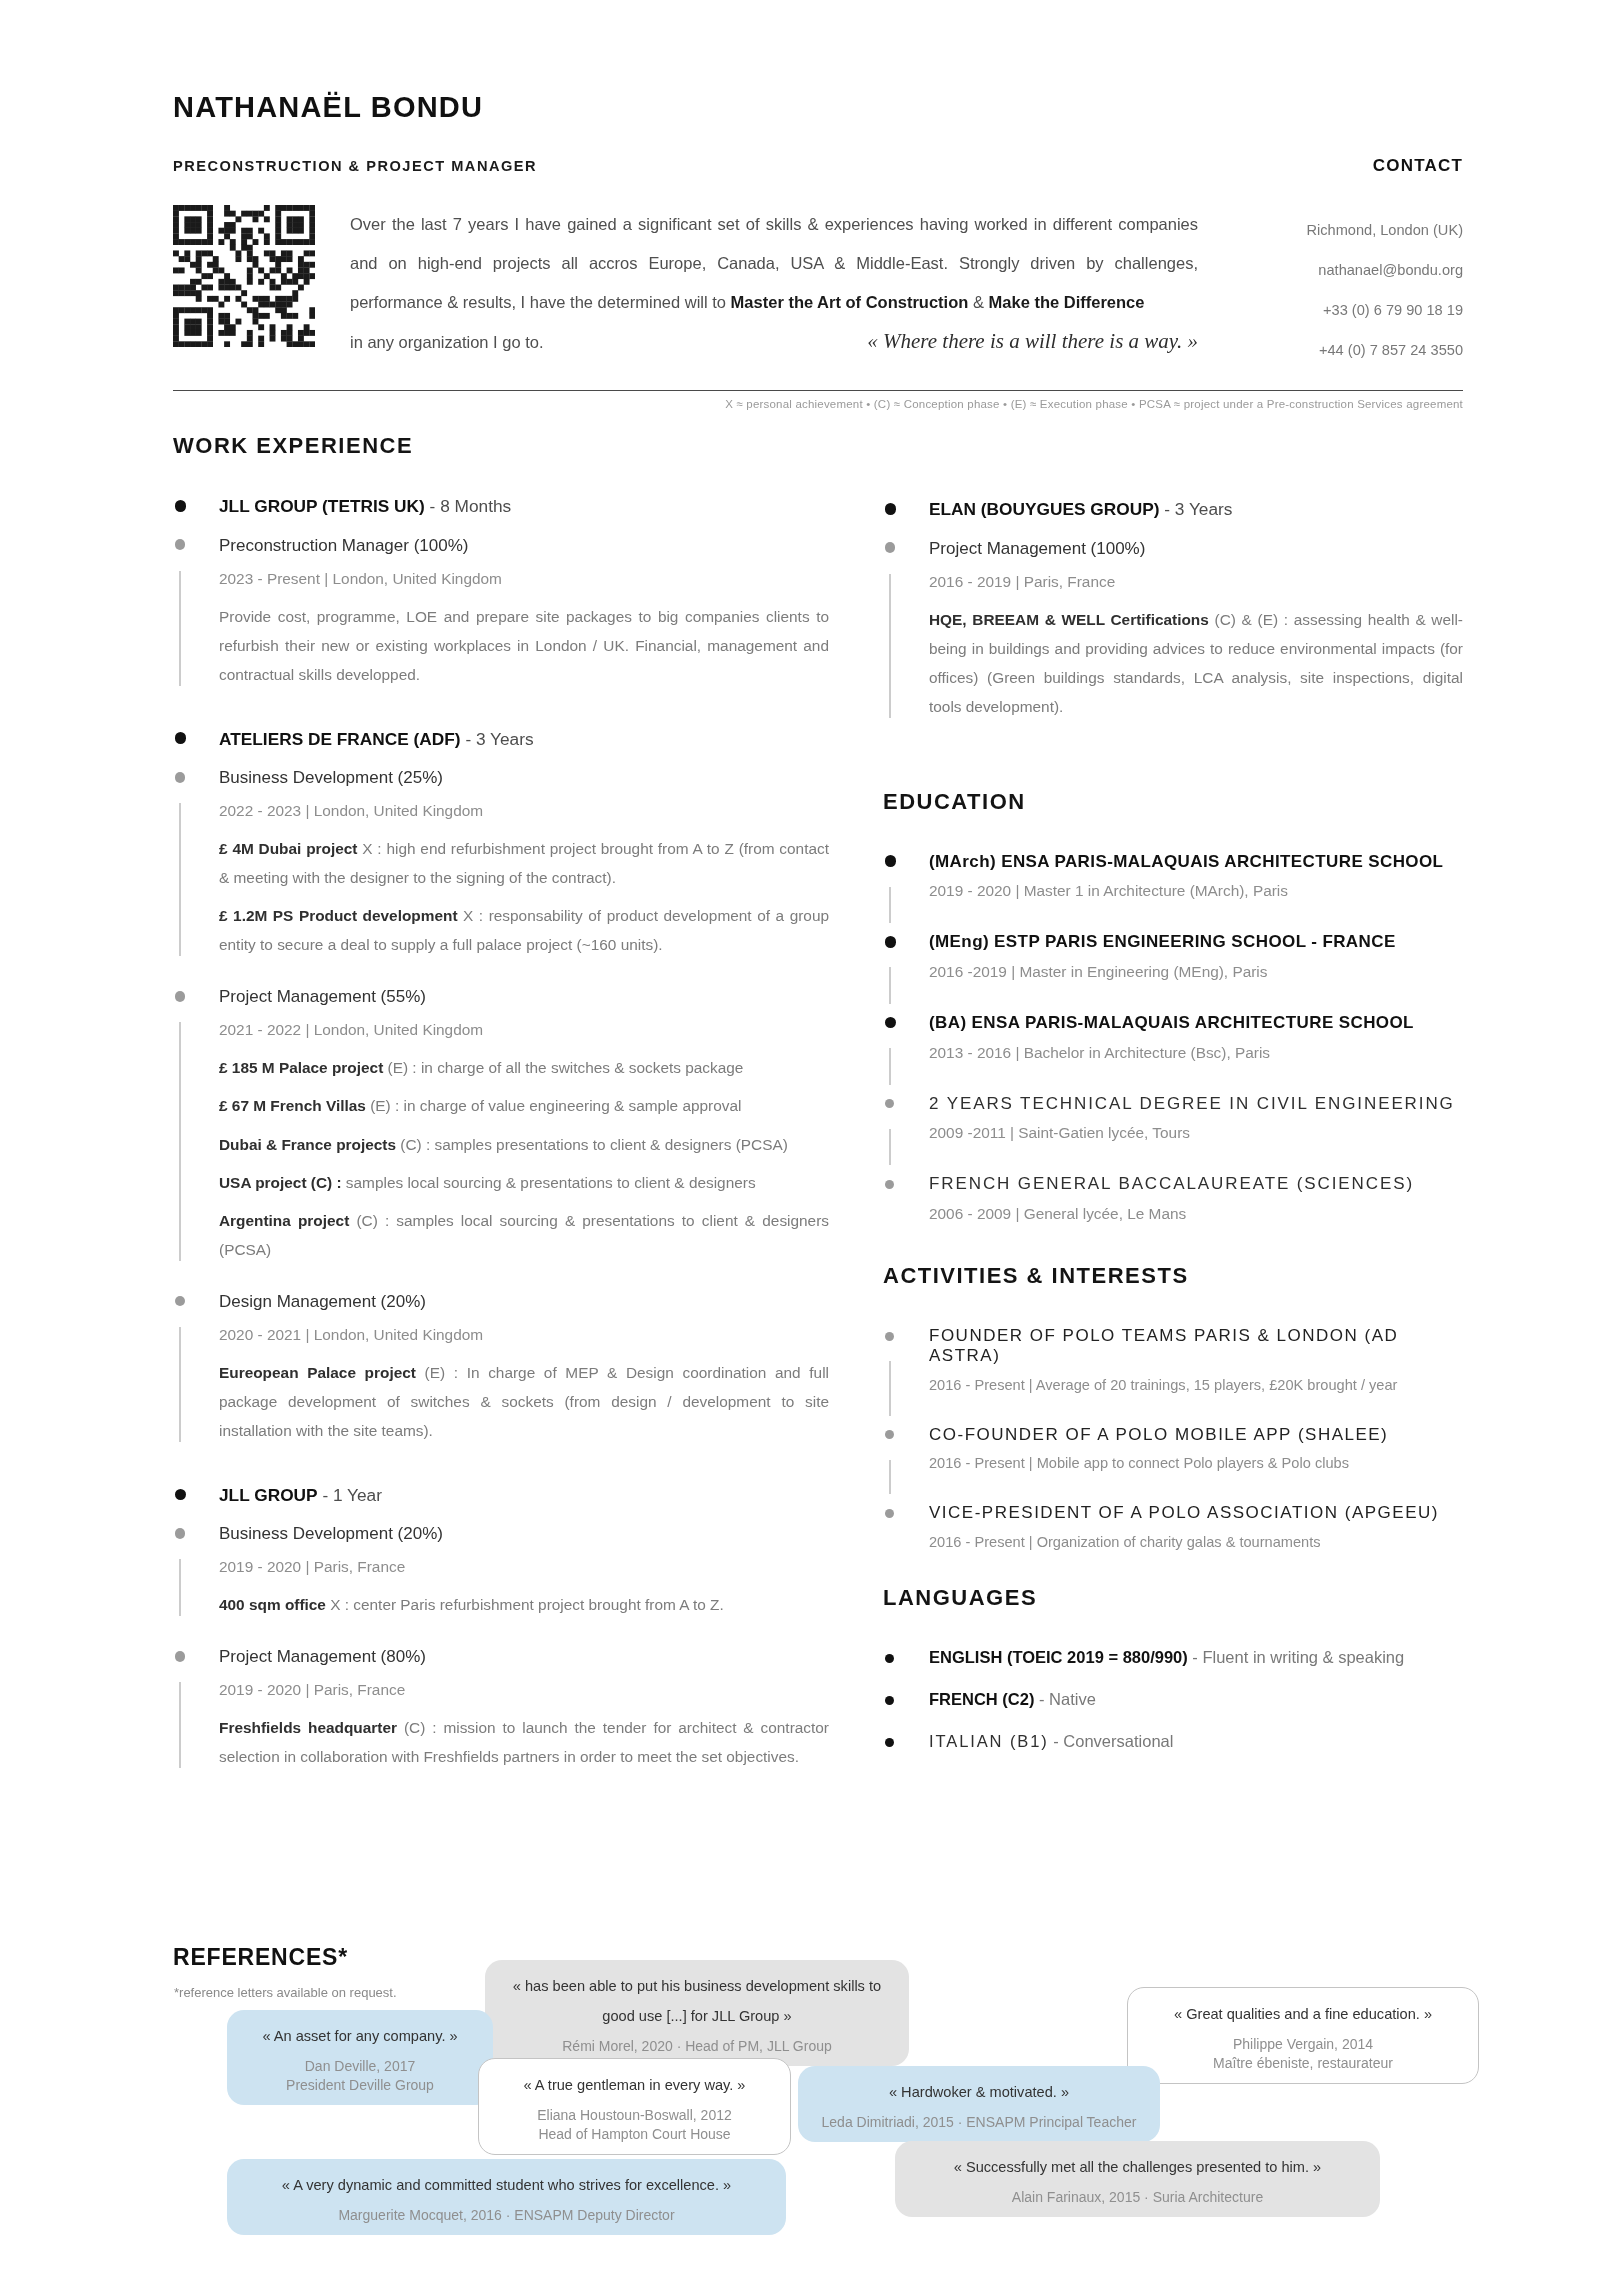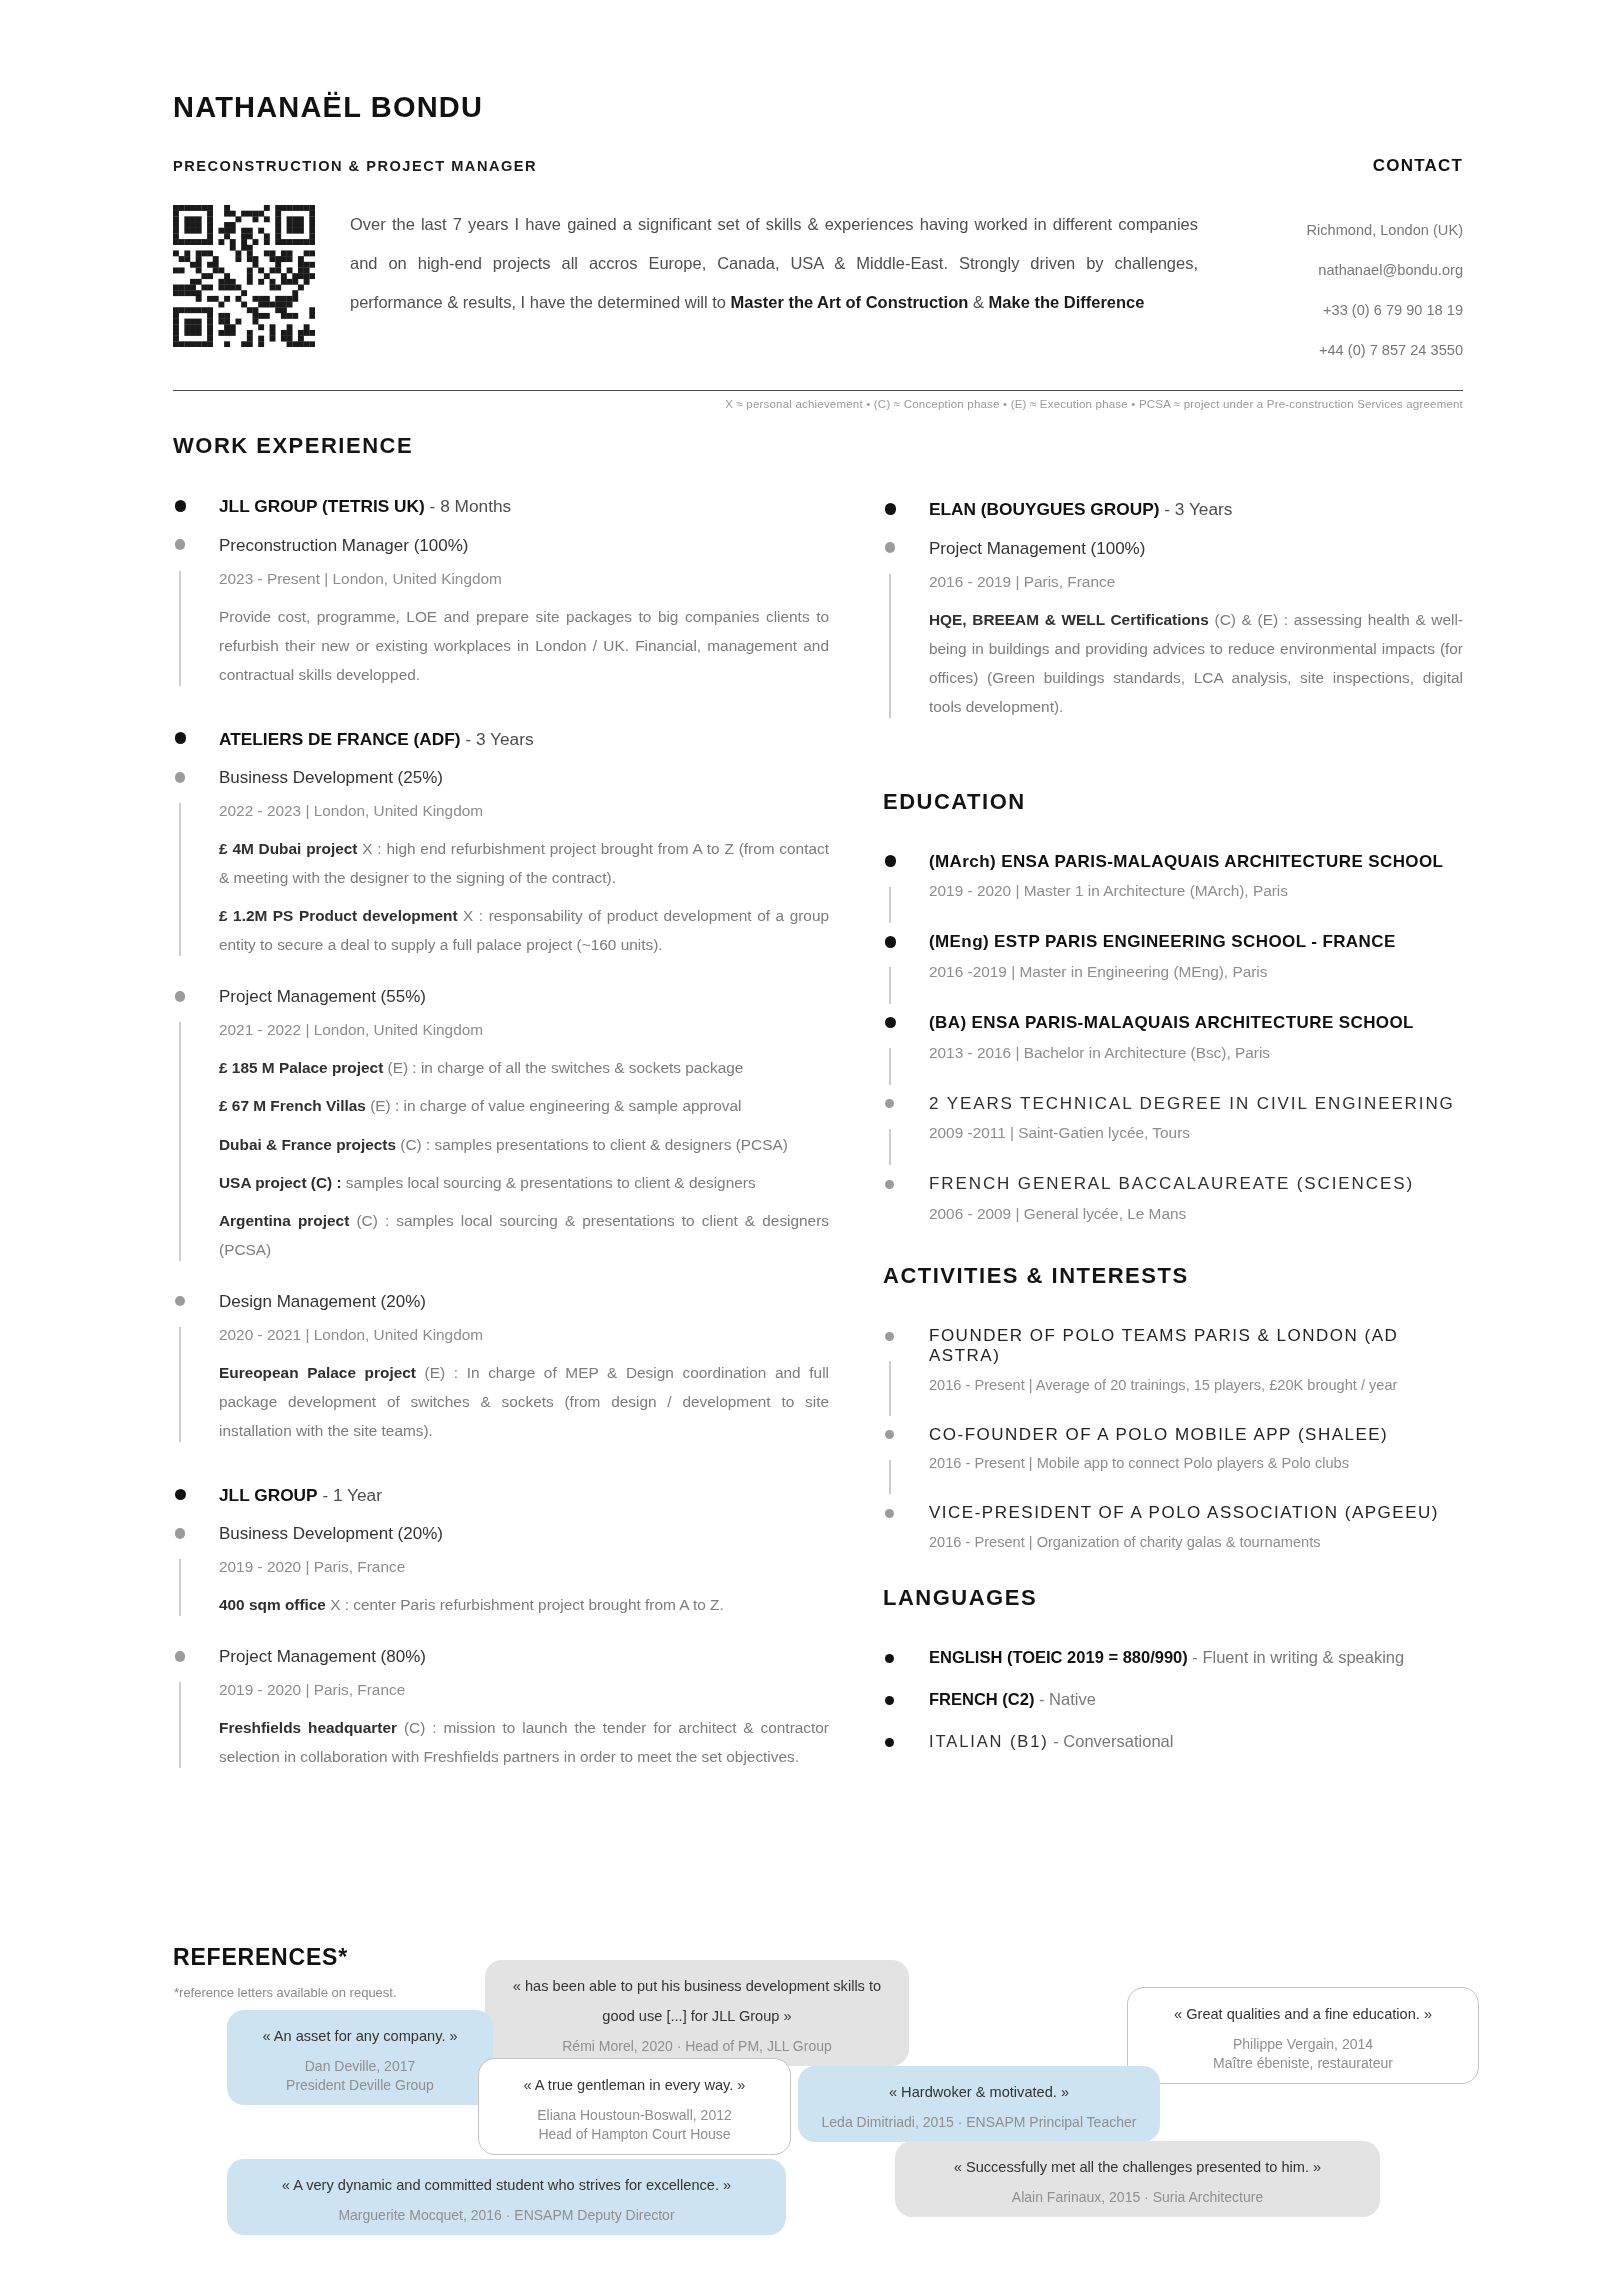--- a/index.html
+++ b/index.html
@@ -386,20 +386,24 @@
                 <rect x="162.80" y="177.60" width="7.70" height="7.70"></rect>
                 <rect x="170.20" y="177.60" width="7.70" height="7.70"></rect>
                 <rect x="177.60" y="177.60" width="7.70" height="7.70"></rect>
               </g>
             </svg>
           </div>
         <div class="intro-wrap">
           <div class="lead-block">
             <span>Over the last 7 years I have gained a significant set of skills &amp; experiences having worked in different companies and on high-end projects all accros Europe, Canada, USA &amp; Middle-East. Strongly driven by challenges, performance &amp; results, I have the determined will to </span><b>Master the Art of Construction</b><span> &amp; </span><b>Make the Difference</b>
           </div>
+          <div class="intro-last">
+            <span>in any organization I go to.</span>
+            <span class="quote">« Where there is a will there is a way. »</span>
+          </div>
         </div>
         <div class="contact-info">
           <div>Richmond, London (UK)</div>
           <div>nathanael@bondu.org</div>
           <div>+33 (0) 6 79 90 18 19</div>
           <div>+44 (0) 7 857 24 3550</div>
         </div>
       </div>
       <hr class="rule">
       <div class="legend">X ≈ personal achievement • (C) ≈ Conception phase • (E) ≈ Execution phase • PCSA ≈ project under a Pre-construction Services agreement</div>

